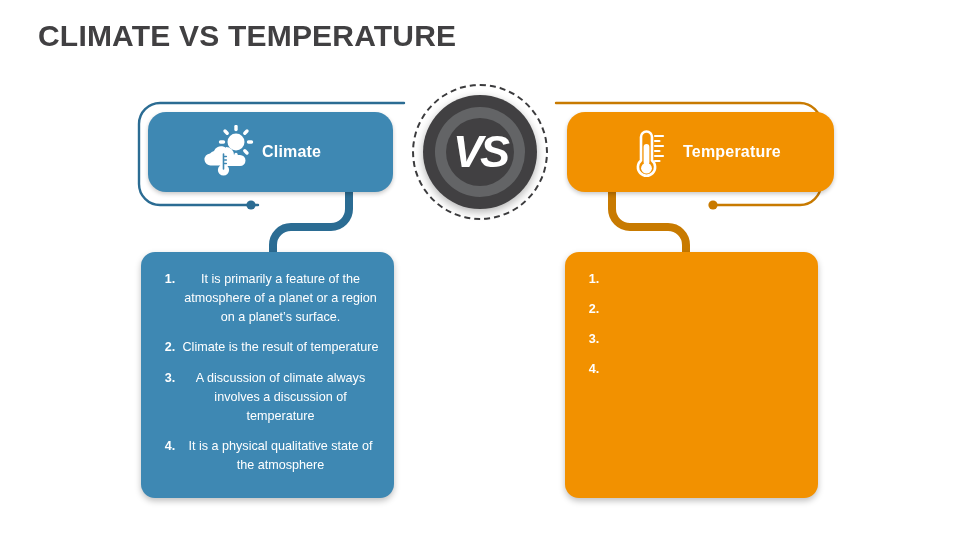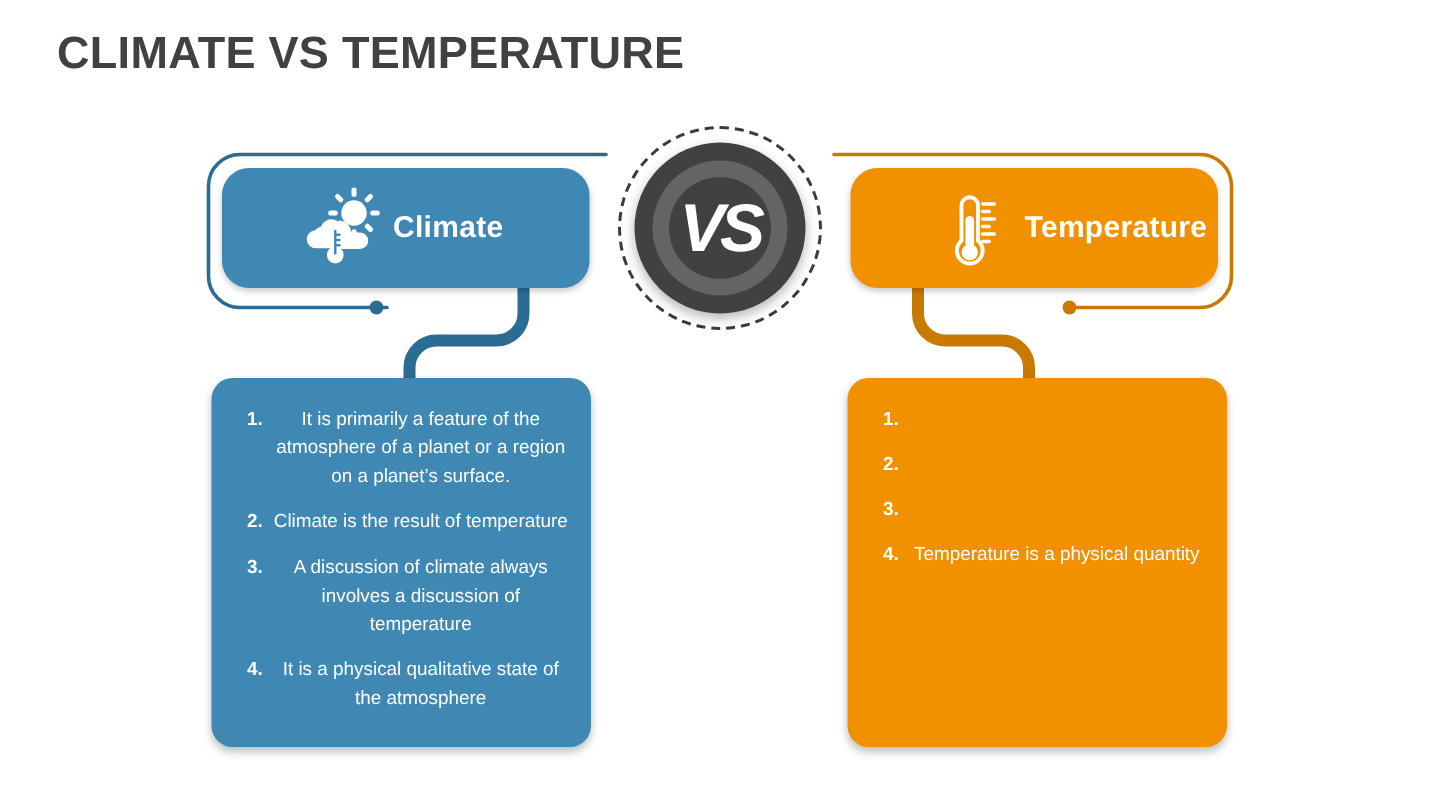--- a/index.html
+++ b/index.html
@@ -53,36 +53,36 @@
   .pill-left {
     left: 148px;
     top: 112px;
     width: 245px;
     height: 80px;
     background: #3e88b3;
   }
   .pill-right {
     left: 567px;
     top: 112px;
-    width: 245px;
+    width: 267px;
     height: 80px;
     background: #f29100;
   }
   .pill .icon-wrap {
     width: 62px;
     display: flex;
     align-items: center;
     justify-content: center;
     flex: none;
   }
   .pill-left .icon-wrap { margin-left: 48px; }
   .pill-right .icon-wrap { margin-left: 50px; }
   .pill .pill-label {
     color: #ffffff;
-    font-size: 20px;
+    font-size: 16px;
     font-weight: bold;
     letter-spacing: 0.2px;
     margin-left: 4px;
   }
 
   
   .vs-badge {
     position: absolute;
     left: 412px;
     top: 84px;
@@ -295,18 +295,17 @@
         <span class="list-num">1.</span>
       </li>
       <li class="list-item">
         <span class="list-num">2.</span>
       </li>
       <li class="list-item">
         <span class="list-num">3.</span>
       </li>
       <li class="list-item">
         <span class="list-num">4.</span>
-        <span class="list-text">Temperature is a physical quantity</span>
       </li>
     </ul>
   </div>
 
 </div>
 
 </body></html>

